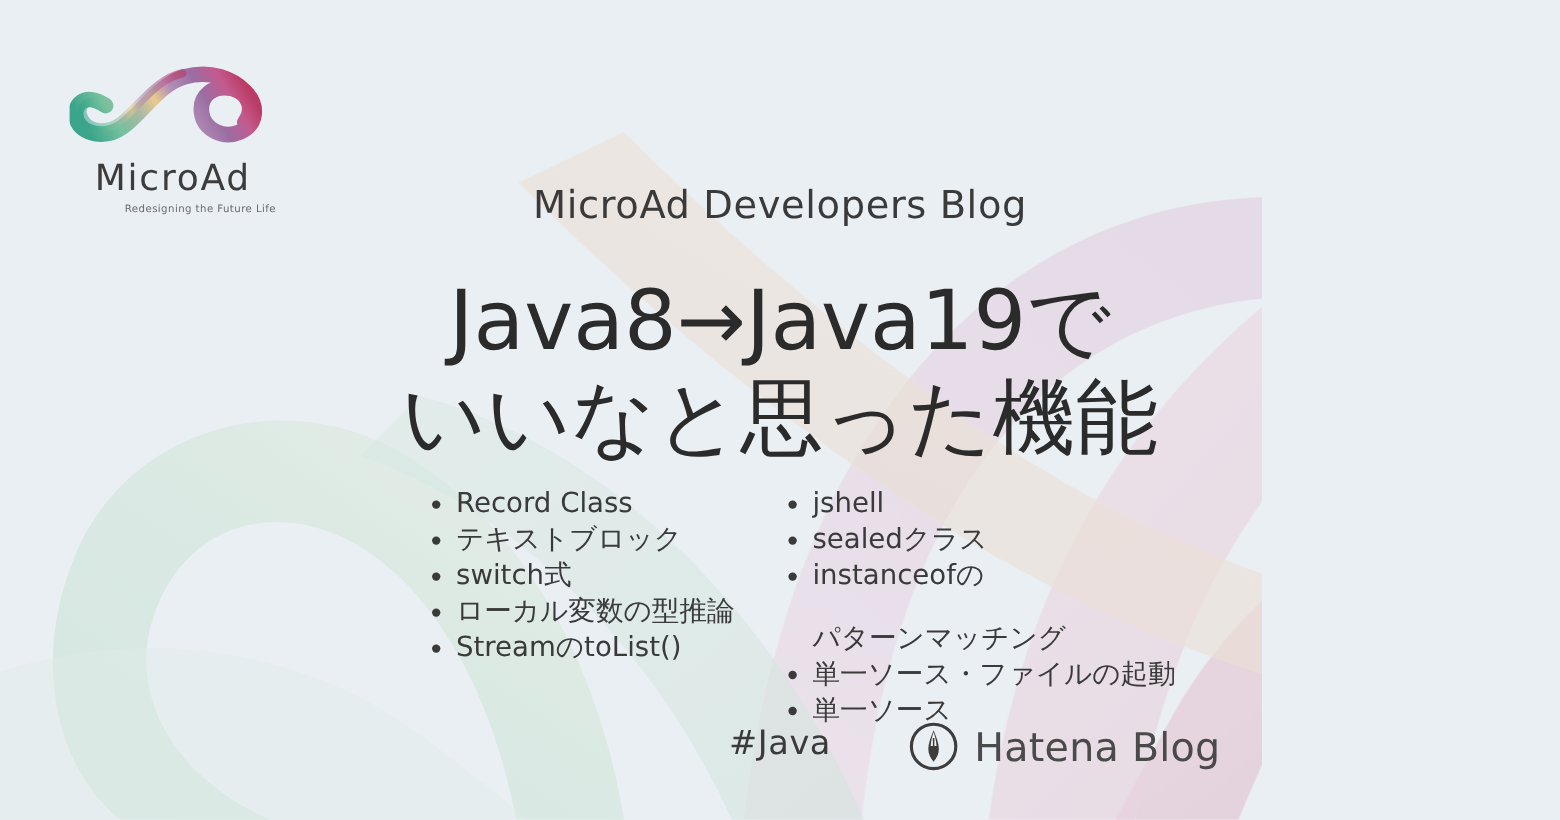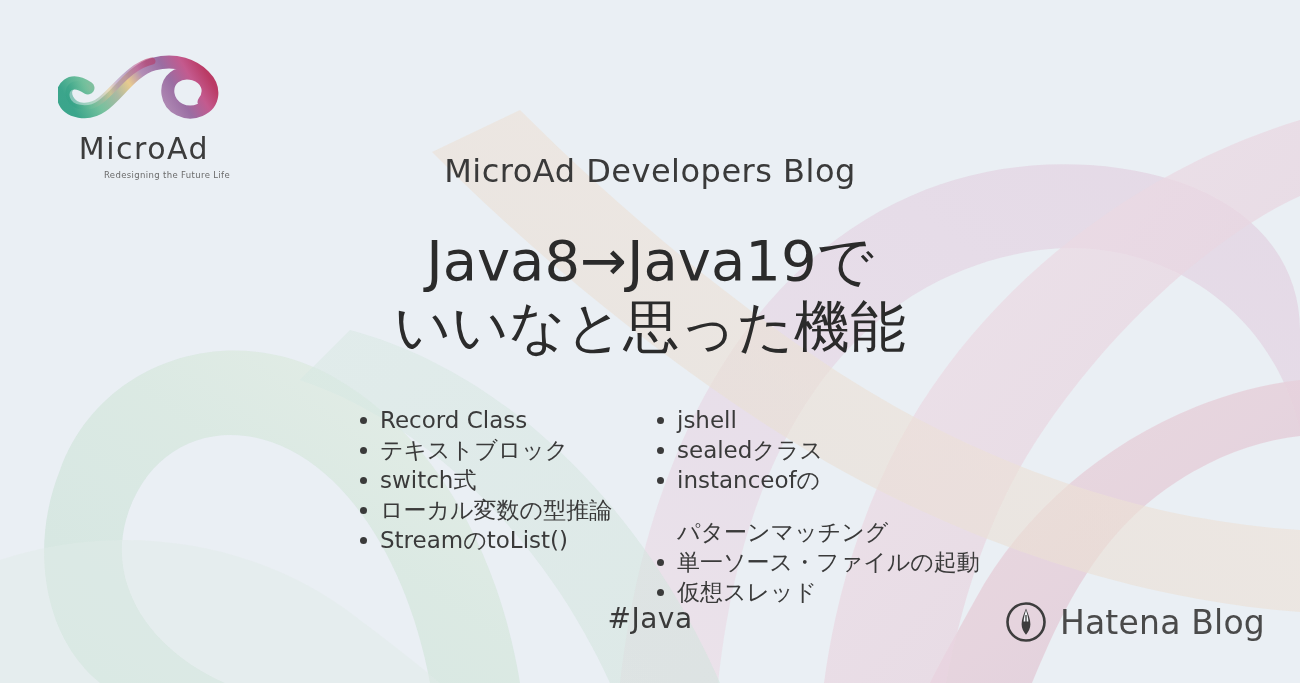--- a/index.html
+++ b/index.html
@@ -6,21 +6,21 @@
 
   html, body {
     width:1300px; height:683px;
     overflow:hidden;
     background:#eaeff4;
     font-family:"DejaVu Sans","Liberation Sans",sans-serif;
   }
 
   #stage {
     position:relative;
-    width:1300px; height:683px;
+    width:1052px; height:683px;
     background:#eaeff4;
     overflow:hidden;
   }
 
   
   #bg-ribbons {
     position:absolute; inset:0;
     width:1300px; height:683px;
     pointer-events:none;
   }
@@ -71,21 +71,21 @@
   }
 
   #entry-title {
     position:absolute;
     top:228px; left:0; width:1300px;
     text-align:center;
     color:#2b2b2b;
     font-weight:400;
     line-height:1.18;
   }
-  .title-line { display:block; font-size:56px; letter-spacing:0px; }
+  .title-line { display:block; font-size:69px; letter-spacing:0px; }
 
   
   #bullet-columns {
     position:absolute;
     top:405px; left:0; width:1300px;
     display:flex;
     justify-content:center;
     gap:2px;
   }
   .bullet-col { width:295px; }
@@ -252,21 +252,21 @@
             <li class="bullet-item has-dot">StreamのtoList()</li>
           </ul>
       </div>
       <div class="bullet-col right">
         <ul class="bullet-list" id="list-right">
             <li class="bullet-item has-dot">jshell</li>
             <li class="bullet-item has-dot">sealedクラス</li>
             <li class="bullet-item has-dot">instanceofの</li>
             <li class="bullet-item cont">パターンマッチング</li>
             <li class="bullet-item has-dot">単一ソース・ファイルの起動</li>
-            <li class="bullet-item has-dot">仮想スレッド</li>
+            <li class="bullet-item has-dot">単一ソース</li>
           </ul>
       </div>
     </div>
 
     <div id="hashtag">#Java</div>
   </div>
 
   <div id="hatena-blog-logo">
     <svg id="hatena-mark" viewBox="0 0 42 42" xmlns="http://www.w3.org/2000/svg">
       <circle cx="21" cy="21" r="18.5" fill="none" stroke="#3d3d3d" stroke-width="2.6"></circle>

